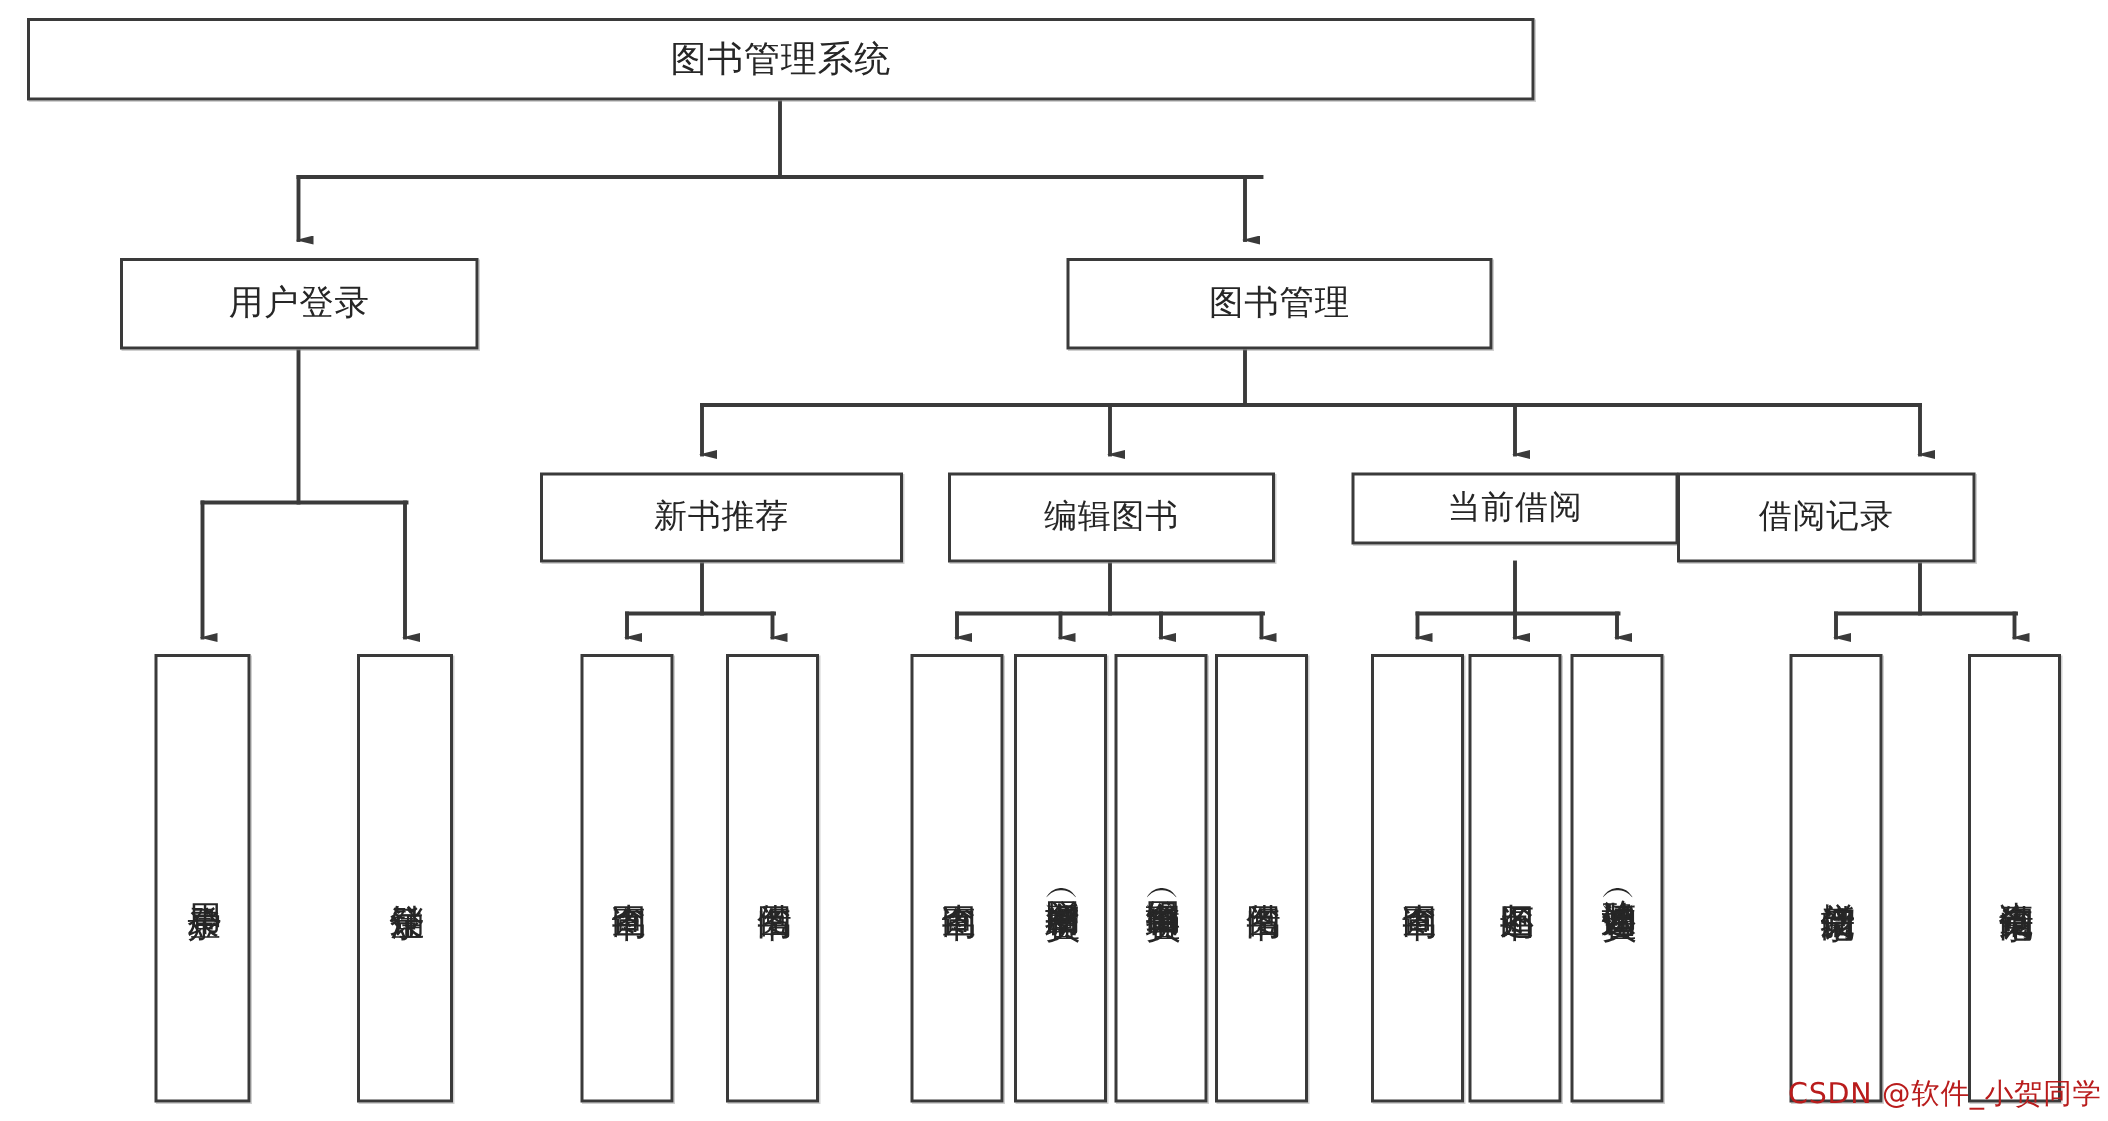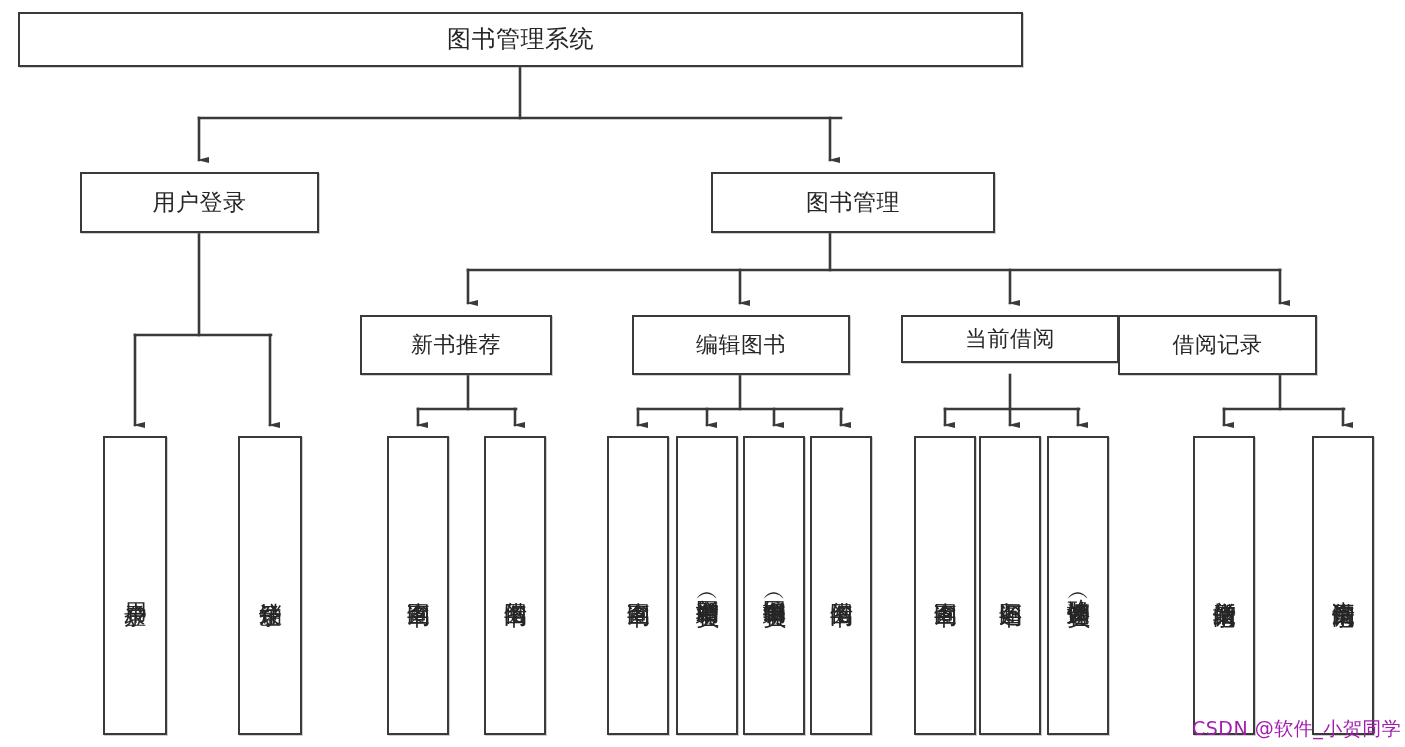--- a/index.html
+++ b/index.html
@@ -58,21 +58,21 @@
   .node-leaf .label {
     writing-mode: vertical-rl;
     text-orientation: upright;
     font-size: 23px;
     line-height: 1.12;
     letter-spacing: 1px;
     white-space: nowrap;
   }
   .watermark {
     position: absolute;
-    color: #a21caf;
+    color: #b91c1c;
     font-size: 19px;
     letter-spacing: 0.5px;
     white-space: nowrap;
     user-select: none;
   }
 </style>
 </head>
 <body>
 
 <div id="canvas">
@@ -132,21 +132,21 @@
   </div>
 
   <div class="node node-l1" style="left:80px; top:172px; width:239px; height:61px;">
     <span class="label">用户登录</span>
   </div>
 
   <div class="node node-l1" style="left:711px; top:172px; width:284px; height:61px;">
     <span class="label">图书管理</span>
   </div>
 
-  <div class="node node-l2" style="left:360px; top:315px; width:192px; height:60px;">
+  <div class="node node-l2" style="left:360px; top:315px; width:242px; height:60px;">
     <span class="label">新书推荐</span>
   </div>
 
   <div class="node node-l2" style="left:632px; top:315px; width:218px; height:60px;">
     <span class="label">编辑图书</span>
   </div>
 
   <div class="node node-l2" style="left:901px; top:315px; width:218px; height:48px;">
     <span class="label">当前借阅</span>
   </div>

